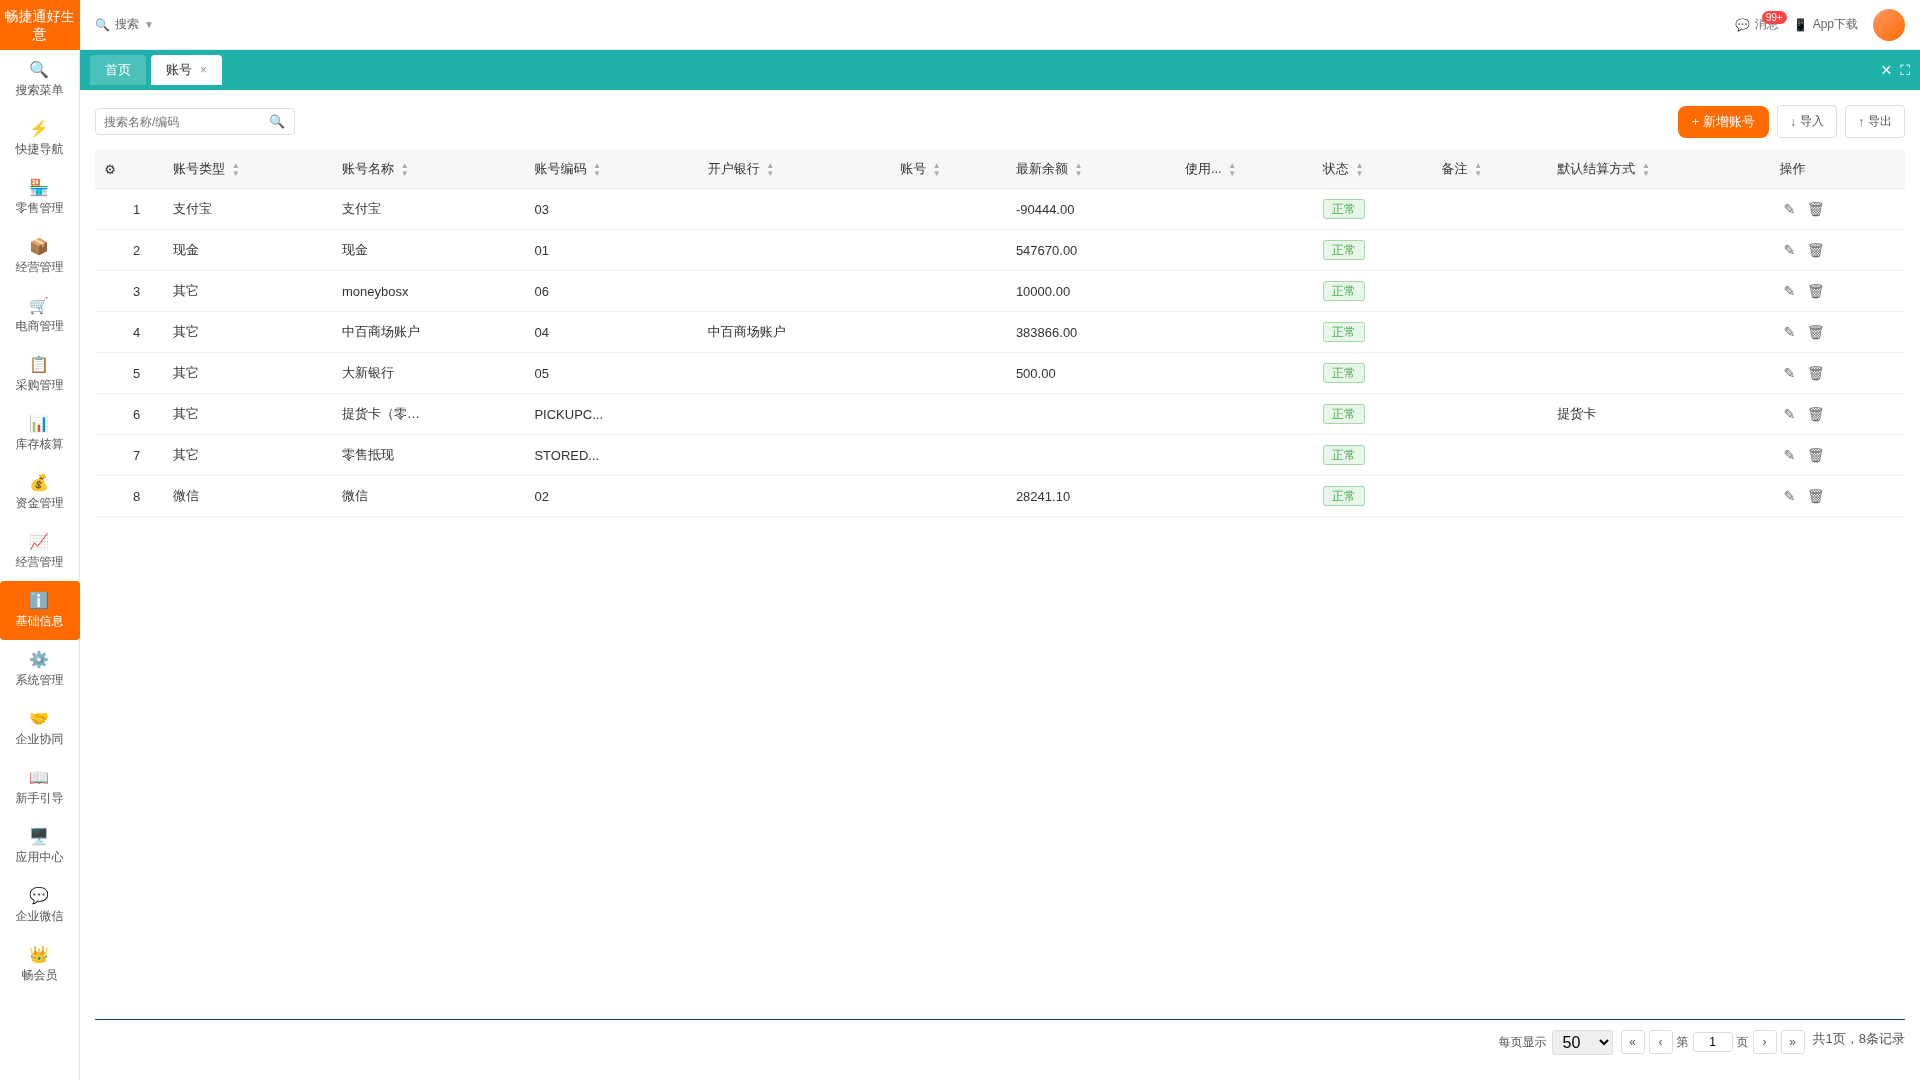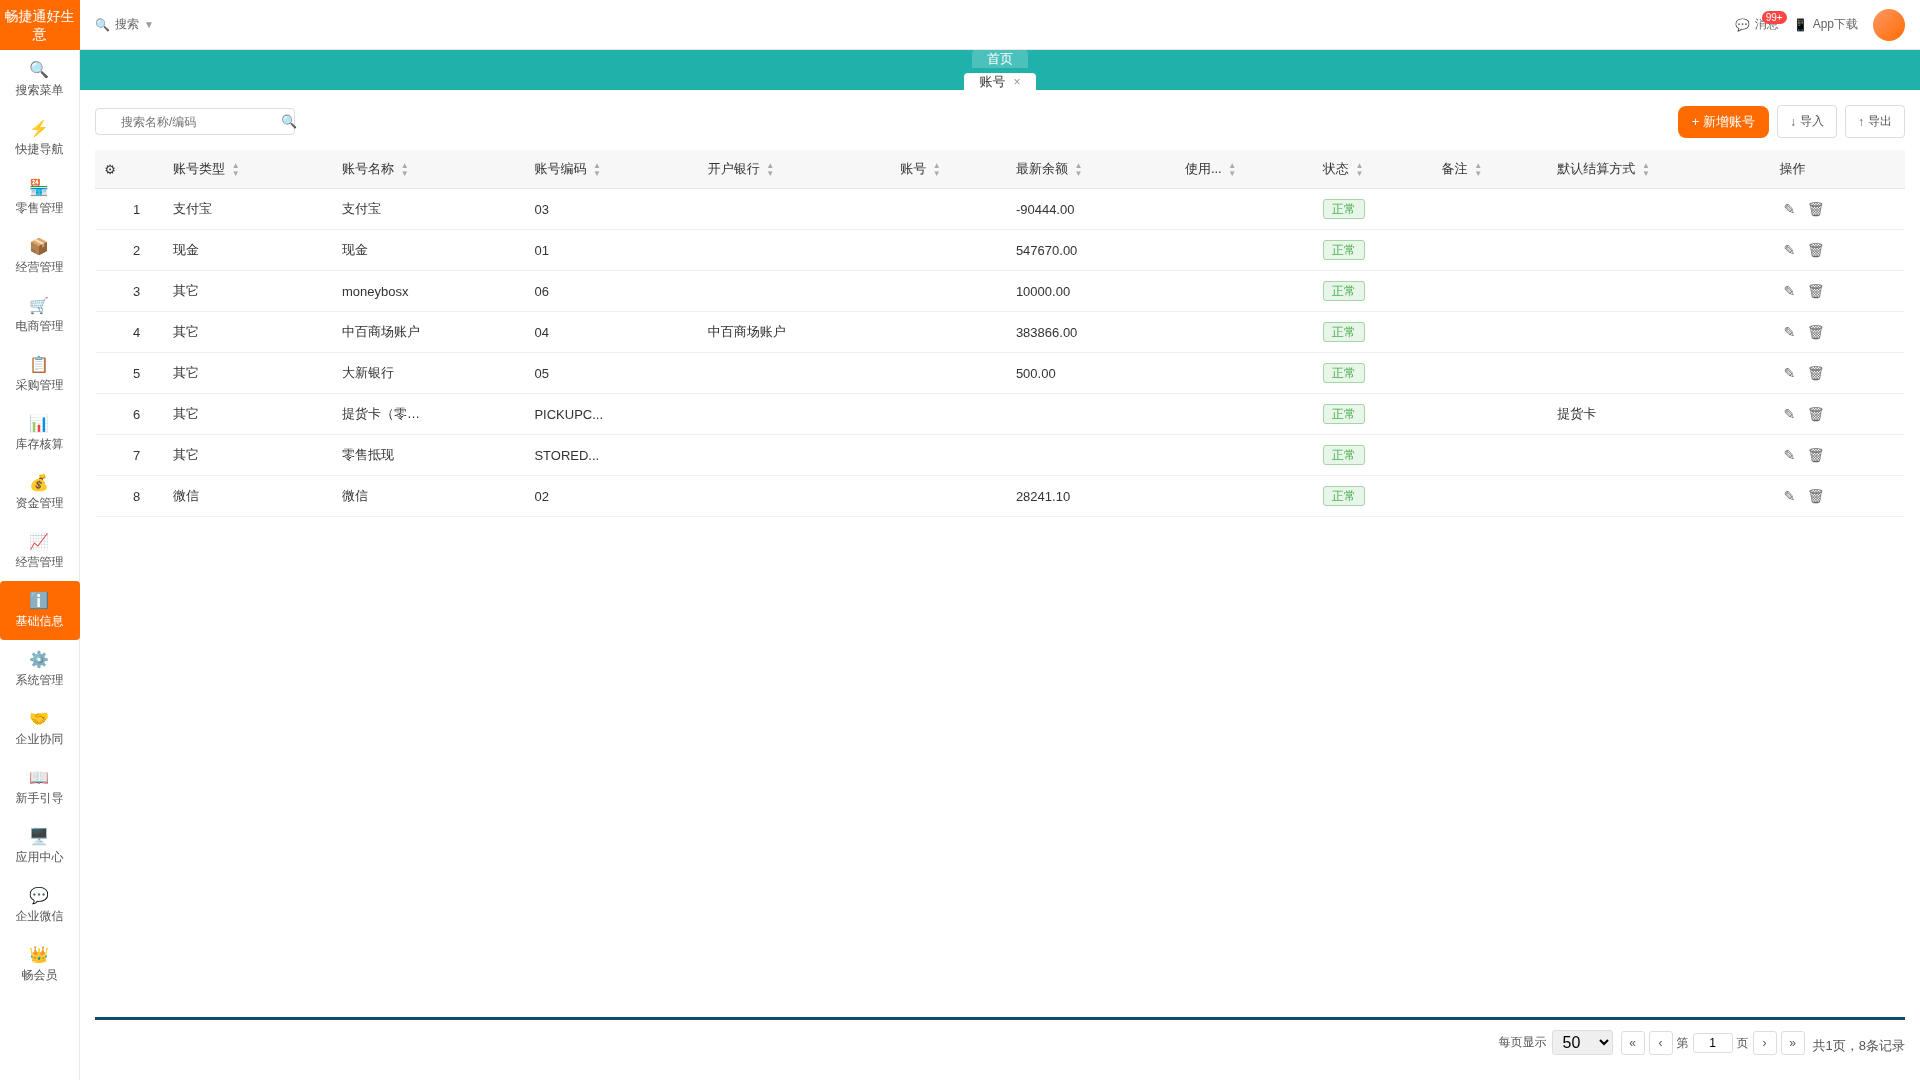--- a/index.html
+++ b/index.html
@@ -20,52 +20,52 @@
     .topbar { height: 50px; background: #fff; border-bottom: 1px solid #e8e8e8; display: flex; align-items: center; justify-content: space-between; padding: 0 15px; flex-shrink: 0; }
     .topbar-left { display: flex; align-items: center; gap: 15px; }
     .topbar-search { display: flex; align-items: center; gap: 5px; color: #666; font-size: 12px; cursor: pointer; }
     .topbar-right { display: flex; align-items: center; gap: 15px; }
     .topbar-msg { display: flex; align-items: center; gap: 4px; color: #666; font-size: 12px; cursor: pointer; position: relative; }
     .msg-badge { background: #ff4444; color: #fff; border-radius: 10px; font-size: 10px; padding: 1px 4px; position: absolute; top: -5px; right: -8px; }
     .topbar-app { display: flex; align-items: center; gap: 4px; color: #666; font-size: 12px; cursor: pointer; }
     .avatar { width: 32px; height: 32px; border-radius: 50%; background: #ddd; cursor: pointer; }
 
     
-    .tabbar { height: 40px; background: #20b2aa; display: flex; align-items: center; padding: 0 10px; gap: 5px; flex-shrink: 0; flex-direction: column; }
+    .tabbar { height: 40px; background: #20b2aa; display: flex; align-items: center; padding: 0 10px; gap: 5px; flex-shrink: 0; }
     .tab { height: 30px; padding: 0 15px; border-radius: 4px 4px 0 0; display: flex; align-items: center; gap: 5px; cursor: pointer; font-size: 13px; color: #fff; background: rgba(255,255,255,0.2); }
     .tab.active { background: #fff; color: #333; }
     .tab-close { font-size: 12px; color: #999; cursor: pointer; margin-left: 3px; }
     .tab-maximize-btn { color: #fff; cursor: pointer; font-size: 14px; }
 
     
     .content { flex: 1; background: #fff; overflow: hidden; display: flex; flex-direction: column; padding: 15px; }
 
     
     .toolbar { display: flex; align-items: center; justify-content: space-between; margin-bottom: 12px; }
     .toolbar-left { display: flex; align-items: center; gap: 10px; }
     .search-box { display: flex; align-items: center; border: 1px solid #ddd; border-radius: 4px; padding: 5px 8px; gap: 5px; width: 200px; }
-    .search-box input { border: none; outline: none; font-size: 12px; width: 160px; color: #999; margin-left: 17px; }
+    .search-box input { border: none; outline: none; font-size: 12px; width: 160px; color: #999; }
     .toolbar-right { display: flex; align-items: center; gap: 8px; }
     .btn-add { background: #ff6b00; color: #fff; border: none; border-radius: 8px; padding: 7px 14px; cursor: pointer; font-size: 13px; display: flex; align-items: center; gap: 4px; }
     .btn-export { background: #fff; color: #555; border: 1px solid #ddd; border-radius: 4px; padding: 7px 12px; cursor: pointer; font-size: 12px; display: flex; align-items: center; gap: 4px; }
 
     
     .table-wrapper { flex: 1; overflow: auto; }
     table { width: 100%; border-collapse: collapse; }
     thead tr { background: #f7f7f7; }
     th { padding: 10px 8px; text-align: left; font-weight: normal; color: #333; font-size: 13px; border-bottom: 1px solid #e8e8e8; white-space: nowrap; cursor: pointer; }
     th .sort-icons { display: inline-flex; flex-direction: column; margin-left: 3px; font-size: 8px; color: #aaa; line-height: 1; vertical-align: middle; }
     td { padding: 10px 8px; color: #333; font-size: 13px; border-bottom: 1px solid #f0f0f0; }
     .status-badge { background: #e8f5e9; color: #4caf50; border: 1px solid #a5d6a7; border-radius: 3px; padding: 2px 8px; font-size: 12px; margin-top: 20px; }
     .action-btn { background: none; border: none; cursor: pointer; color: #666; font-size: 14px; padding: 2px 4px; }
     .col-settings { width: 30px; text-align: center; }
     .col-num { width: 40px; }
 
     
-    .pagination { display: flex; align-items: flex-end; justify-content: flex-end; padding: 10px 0; gap: 8px; border-top: 3px solid #0c4a6e; margin-top: 5px; }
+    .pagination { display: flex; align-items: flex-start; justify-content: flex-end; padding: 10px 0; gap: 8px; border-top: 1px solid #0c4a6e; margin-top: 5px; }
     .page-size { display: flex; align-items: center; gap: 5px; font-size: 12px; color: #555; }
     .page-size select { border: 1px solid #ddd; border-radius: 3px; padding: 2px 6px; font-size: 16px; }
     .page-nav { display: flex; align-items: center; gap: 4px; }
     .page-nav-btn { width: 24px; height: 24px; display: flex; align-items: center; justify-content: center; border: 1px solid #ddd; border-radius: 3px; cursor: pointer; background: #fff; color: #555; font-size: 12px; }
     .page-num { display: flex; align-items: center; gap: 4px; font-size: 12px; color: #555; }
     .page-input { width: 40px; border: 1px solid #ddd; border-radius: 3px; padding: 2px 5px; text-align: center; font-size: 12px; }
     .page-total { font-size: 13px; color: #555; }
 
     .dropdown-arrow { font-size: 10px; color: #999; }
   </style>

